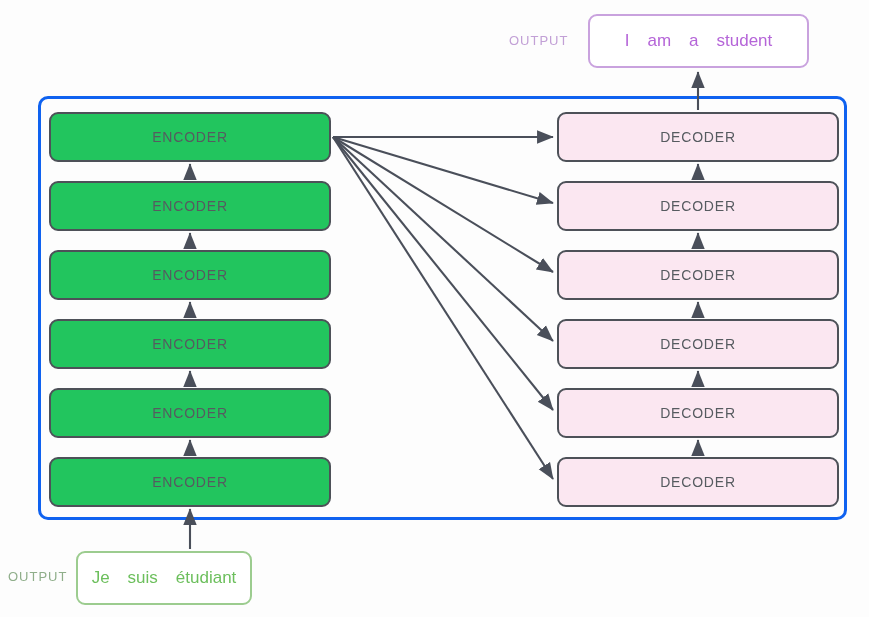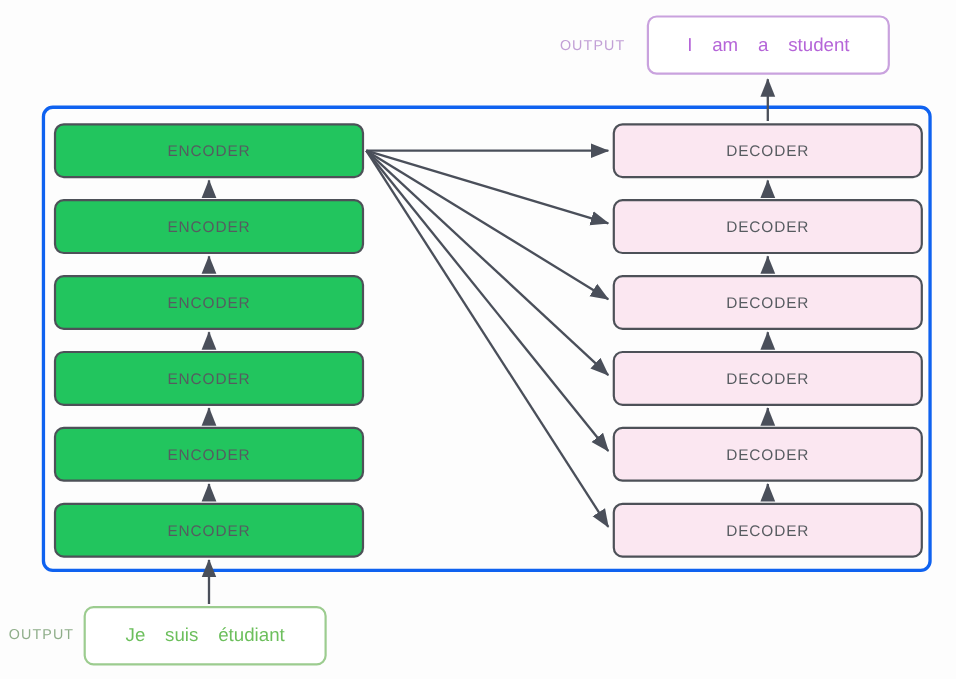--- a/index.html
+++ b/index.html
@@ -73,21 +73,21 @@
     left: 588px;
     top: 14px;
     width: 221px;
     height: 54px;
     border: 2px solid #c9a2de;
     color: #b565d8;
   }
   .io-box.input {
     left: 76px;
     top: 551px;
-    width: 221px;
+    width: 176px;
     height: 54px;
     border: 2px solid #9ccc8f;
     color: #6cbf5c;
   }
   .io-box .tok {
     margin: 0 9px;
     white-space: pre;
   }
 
   .io-label {

